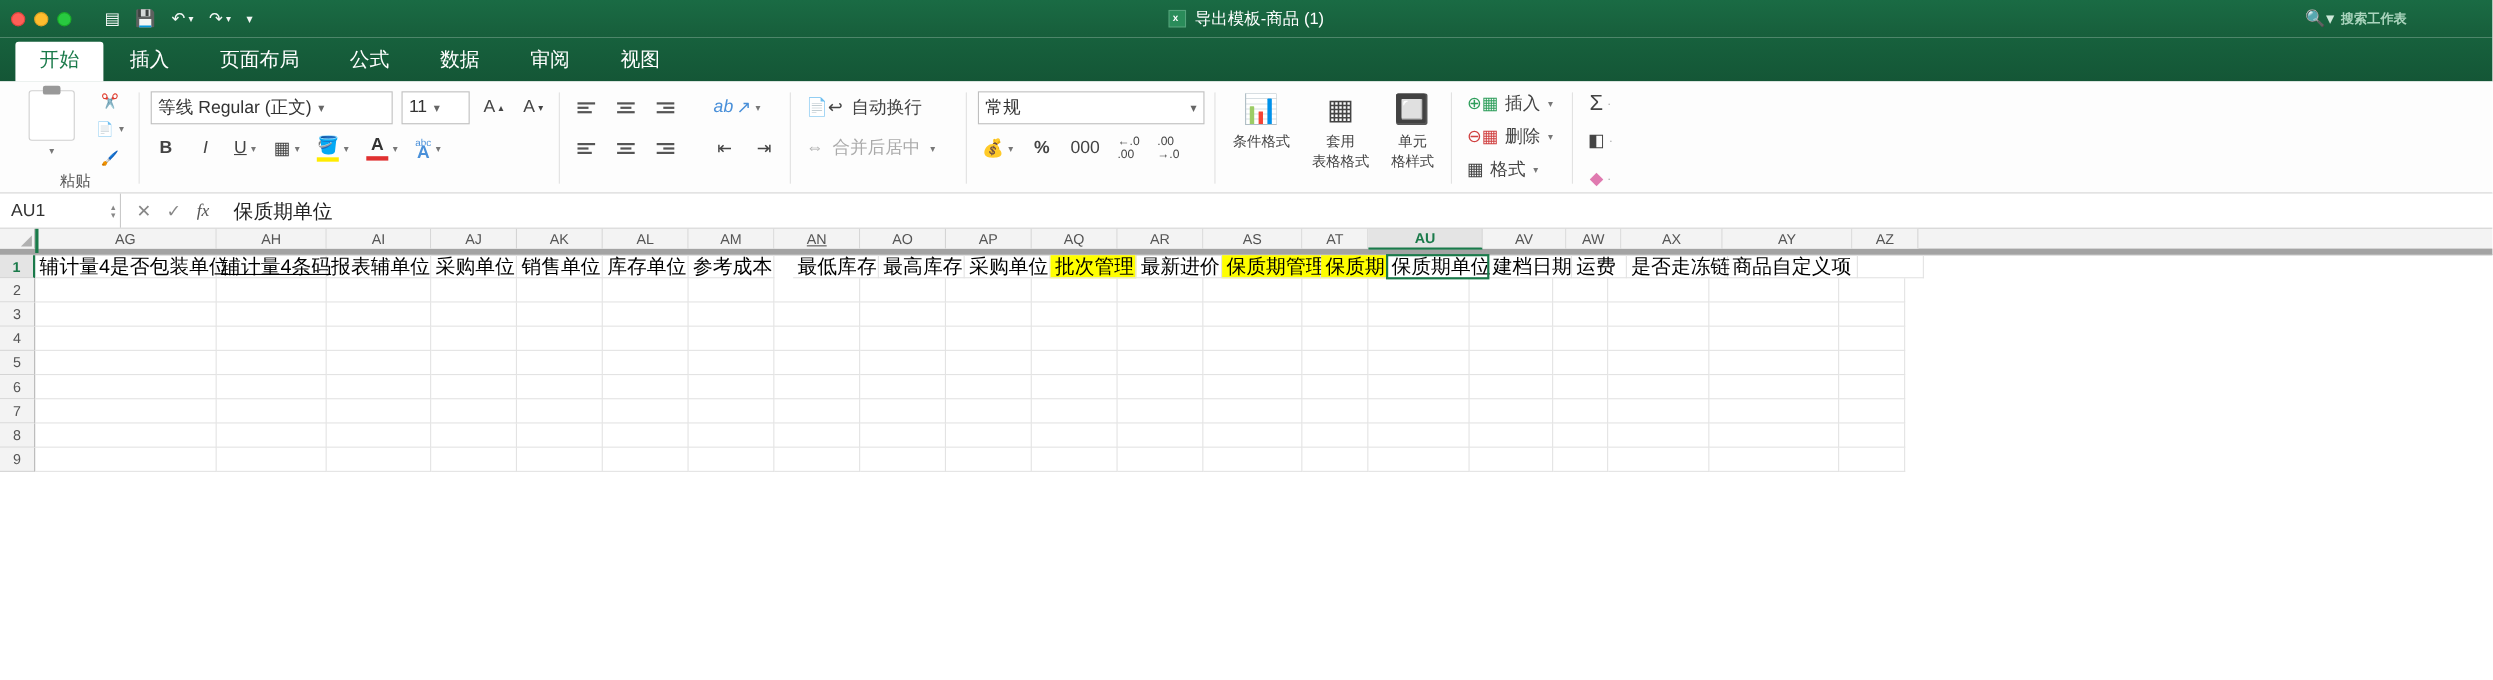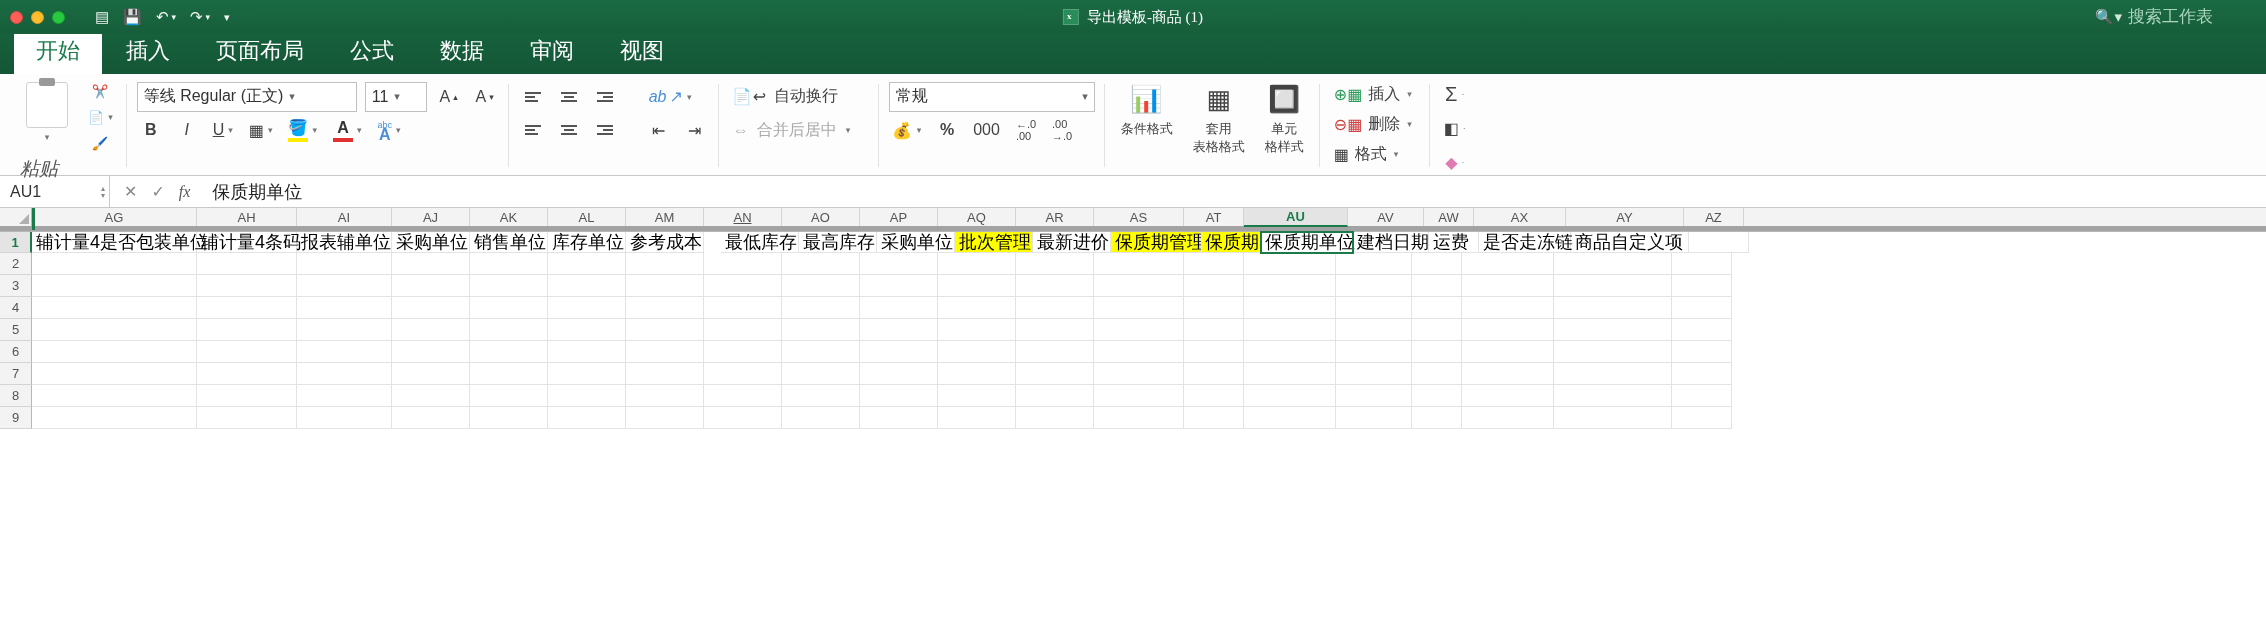--- a/index.html
+++ b/index.html
@@ -7,39 +7,39 @@
   
   
   .titlebar { height: 34px; background: linear-gradient(#1a6b44, #175e3b); display: flex; align-items: center; padding: 0 10px; position: relative; }
   .traffic-lights { display: flex; gap: 8px; margin-right: 18px; }
   .tl { width: 13px; height: 13px; border-radius: 50%; }
   .tl.red { background: #ff5f57; border: 1px solid #e0443e; }
   .tl.yellow { background: #ffbd2e; border: 1px solid #dea123; }
   .tl.green { background: #28c940; border: 1px solid #1aab29; }
   .qat { display: flex; align-items: center; gap: 14px; margin-left: 12px; }
   .qat-btn { color: #fff; font-size: 15px; opacity: .95; cursor: default; display:inline-flex; align-items:center; gap:3px;}
-  .title-center { position: absolute; left: 50%; transform: translateX(-50%); color: #fff; font-size: 15px; display: flex; align-items: center; gap: 8px; font-family: Liberation Serif, serif; }
+  .title-center { position: absolute; left: 50%; transform: translateX(-50%); color: #fff; font-size: 15px; display: flex; align-items: center; gap: 8px; }
   .doc-icon { width: 16px; height: 16px; background: #2a8c5a; border: 1px solid #fff3; display:inline-block; position:relative;}
   .doc-icon::after{content:"x";color:#fff;font-size:9px;position:absolute;left:3px;top:1px;font-weight:bold;}
   .search-box { margin-left: auto; display: flex; align-items: center; color: #cfe8d9; background: #12533300; border-radius: 4px; padding: 3px 8px; gap: 6px; font-size: 15px;}
-  .search-box input { background: transparent; border: none; color: #cfe8d9; outline: none; font-size: 17px; width: 120px; }
+  .search-box input { background: transparent; border: none; color: #cfe8d9; outline: none; font-size: 12px; width: 120px; font-weight: bold; }
   .search-box input::placeholder { color: #aad4bd; }
 
   
   .ribbon-tabs { height: 40px; background: linear-gradient(#17613d,#145636); display: flex; align-items: flex-end; padding-left: 14px; gap: 2px; }
-  .rtab { padding: 4px 22px 8px; color: #fff; font-size: 22px; cursor: default; border-radius: 3px 3px 0 0;}
+  .rtab { padding: 4px 22px 8px; color: #fff; font-size: 18px; cursor: default; border-radius: 3px 3px 0 0;}
   .rtab.active { background: #fff; color: #1a7a4a; font-weight: 500; }
 
   
   .ribbon { height: 102px; background: #fdfdfd; border-bottom: 1px solid #c9c9c9; display: flex; padding: 6px 10px 4px; }
   .rgroup { display: flex; flex-direction: column; justify-content: space-between; padding: 0 10px; position: relative; }
   .rgroup::after { content:""; position:absolute; right:0; top:4px; bottom:4px; width:1px; background:#e2e2e2;}
   .rgroup:last-child::after{display:none;}
   .rrow { display: flex; align-items: center; gap: 8px; height: 40px;}
-  .rlabel { text-align: left; font-size: 19px; color: #555; margin-top:2px;font-style:italic;}
+  .rlabel { text-align: center; font-size: 14px; color: #555; margin-top:2px;}
   .rlabel.blank{visibility:hidden;}
   .bigbtn { display:flex; flex-direction:column; align-items:center; gap:4px; padding:2px 6px; font-size:13px; color:#444;}
   .bigicon{width:34px;height:34px;display:flex;align-items:center;justify-content:center;font-size:26px;}
   .select { border:1px solid #bfbfbf; background:#fff; height:30px; display:flex; align-items:center; padding:0 6px; font-size:16px; color:#333;}
   .select .caret{margin-left:6px;color:#666;font-size:11px;}
   .sel-font{width:220px;} .sel-size{width:62px;} .sel-number{width:206px;}
   .iconbtn{min-width:28px;height:28px;display:inline-flex;align-items:center;justify-content:center;border:1px solid transparent;border-radius:2px;color:#444;font-size:16px;padding:0 3px;gap:3px;}
   .iconbtn.small{min-width:22px;height:22px;font-size:13px;}
   .iconbtn .dd{font-size:9px;color:#777;margin-left:1px;}
   .clipboard-paste{width:42px;height:46px;background:#fff;border:1px solid #d0d0d0;border-radius:3px;position:relative;display:flex;align-items:center;justify-content:center;}
@@ -355,21 +355,21 @@
       <div class="ch" style="width: 50px;">AW</div>
       <div class="ch" style="width: 92px;">AX</div>
       <div class="ch" style="width: 118px;">AY</div>
       <div class="ch" style="width: 60px;">AZ</div>
     </div>
   <div class="rows">
 
   <div class="row row1">
         <div class="rh active">1</div>
         <div class="cell" style="width: 165px;">辅计量4是否包装单位</div>
-        <div class="cell" style="width: 100px;">辅计量4条码</div>
+        <div class="cell" style="width: 100px; text-decoration: underline;">辅计量4条码</div>
         <div class="cell" style="width: 95px;">报表辅单位</div>
         <div class="cell" style="width: 78px;">采购单位</div>
         <div class="cell" style="width: 78px;">销售单位</div>
         <div class="cell" style="width: 78px;">库存单位</div>
         <div class="cell" style="width: 78px;">参考成本</div>
         <div class="cell" style="width: 78px; margin-left: 17px;">最低库存</div>
         <div class="cell" style="width: 78px;">最高库存</div>
         <div class="cell" style="width: 78px;">采购单位</div>
         <div class="cell hl" style="width: 78px;">批次管理</div>
         <div class="cell" style="width: 78px;">最新进价</div>

